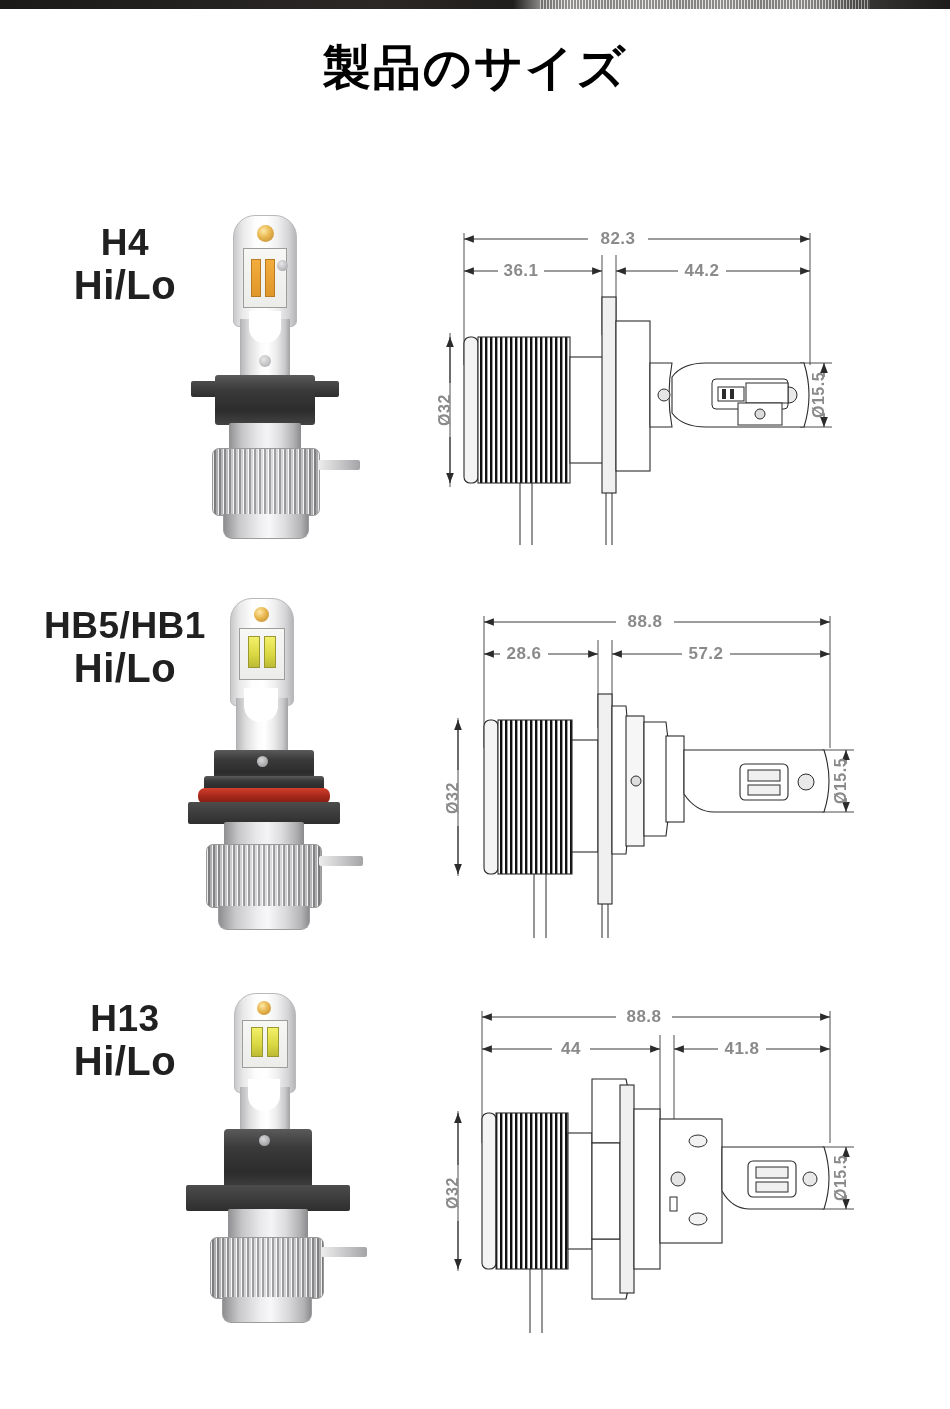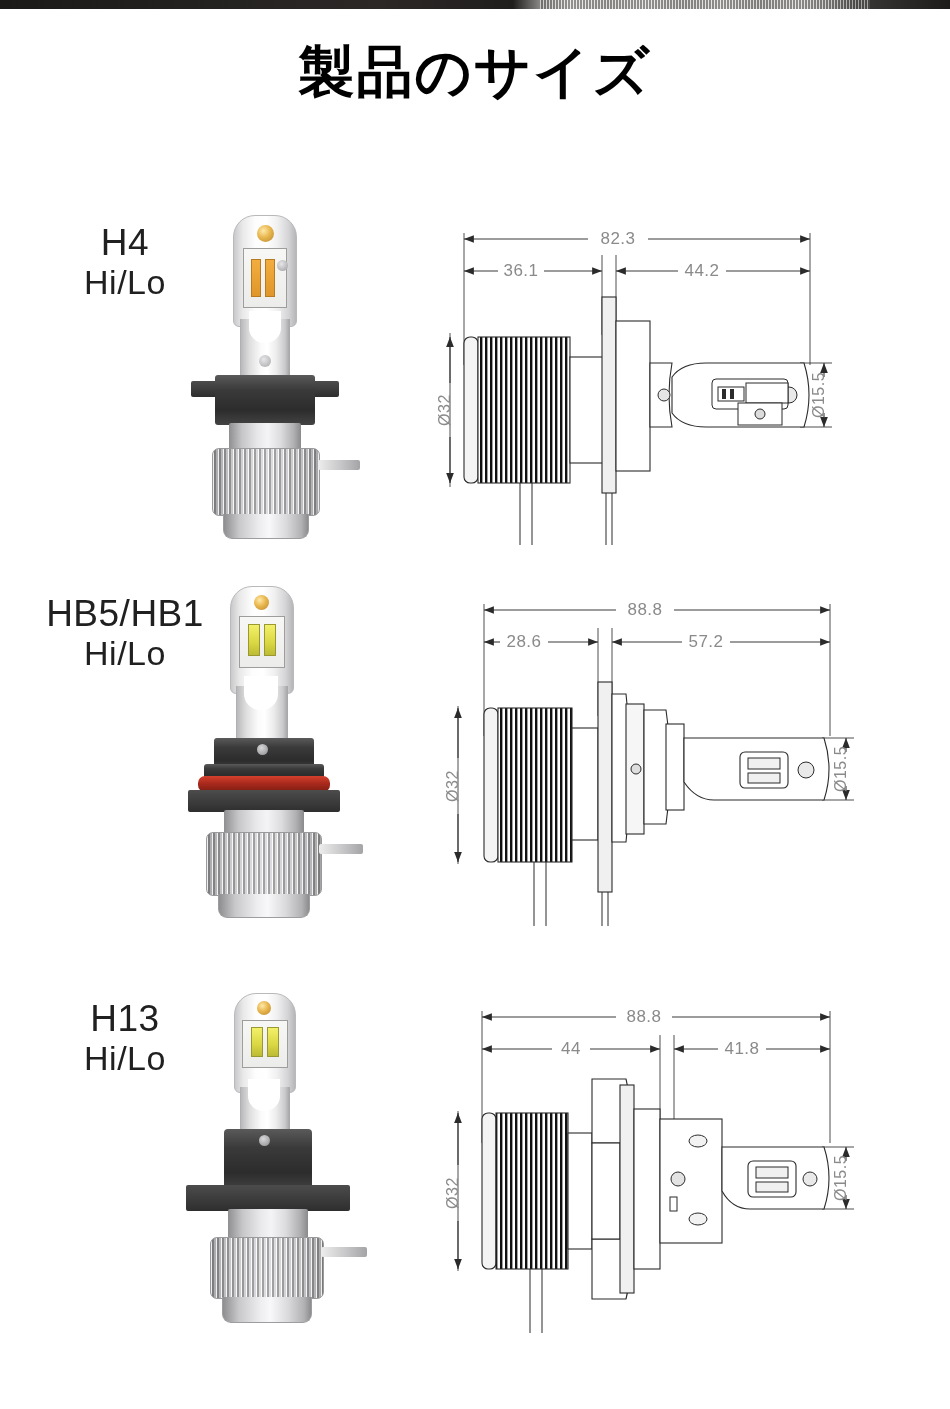--- a/index.html
+++ b/index.html
@@ -40,58 +40,58 @@
         rgba(255,255,255,0.55) 0px, rgba(255,255,255,0.55) 1px,
         rgba(90,88,86,0.55) 1px, rgba(90,88,86,0.55) 3px);
   }
 
   
   .title {
     position: absolute;
     left: 0; top: 44px;
     width: 950px;
     text-align: center;
-    font-size: 56px;
+    font-size: 48px;
     font-weight: bold;
     letter-spacing: 2px;
     color: #000000;
     line-height: 1.0;
     white-space: nowrap;
   }
   .subtitle {
     position: absolute;
     left: 0; top: 155px;
     width: 950px;
     text-align: center;
     font-size: 23px;
     color: #1a1a1a;
     letter-spacing: 1px;
   }
 
   
-  .row { position: absolute; left: 0; width: 950px; }
+  .row { position: absolute; left: 0; width: 950px; font-weight: bold; }
   .row-h4   { top: 205px;  height: 340px; }
-  .row-hb5  { top: 578px;  height: 350px; }
+  .row-hb5  { top: 590px;  height: 350px; }
   .row-h13  { top: 985px;  height: 350px; }
 
   .label-block {
     position: absolute;
     left: 0;
     width: 250px;
     text-align: center;
     color: #202020;
   }
   .label-name {
     font-size: 37px;
     line-height: 1.08;
     letter-spacing: 0.5px;
     white-space: nowrap;
   }
   .label-sub {
-    font-size: 34px;
+    font-size: 40px;
     line-height: 1.12;
     letter-spacing: 0.5px;
   }
   .row-h4  .label-block { top: 18px; }
   .row-hb5 .label-block { top: 16px; }
   .row-h13 .label-block { top: 14px; text-align: center; }
 
   
   .photo { position: absolute; }
   .row-h4  .photo { left: 185px; top: 10px;  width: 175px; height: 320px; }

